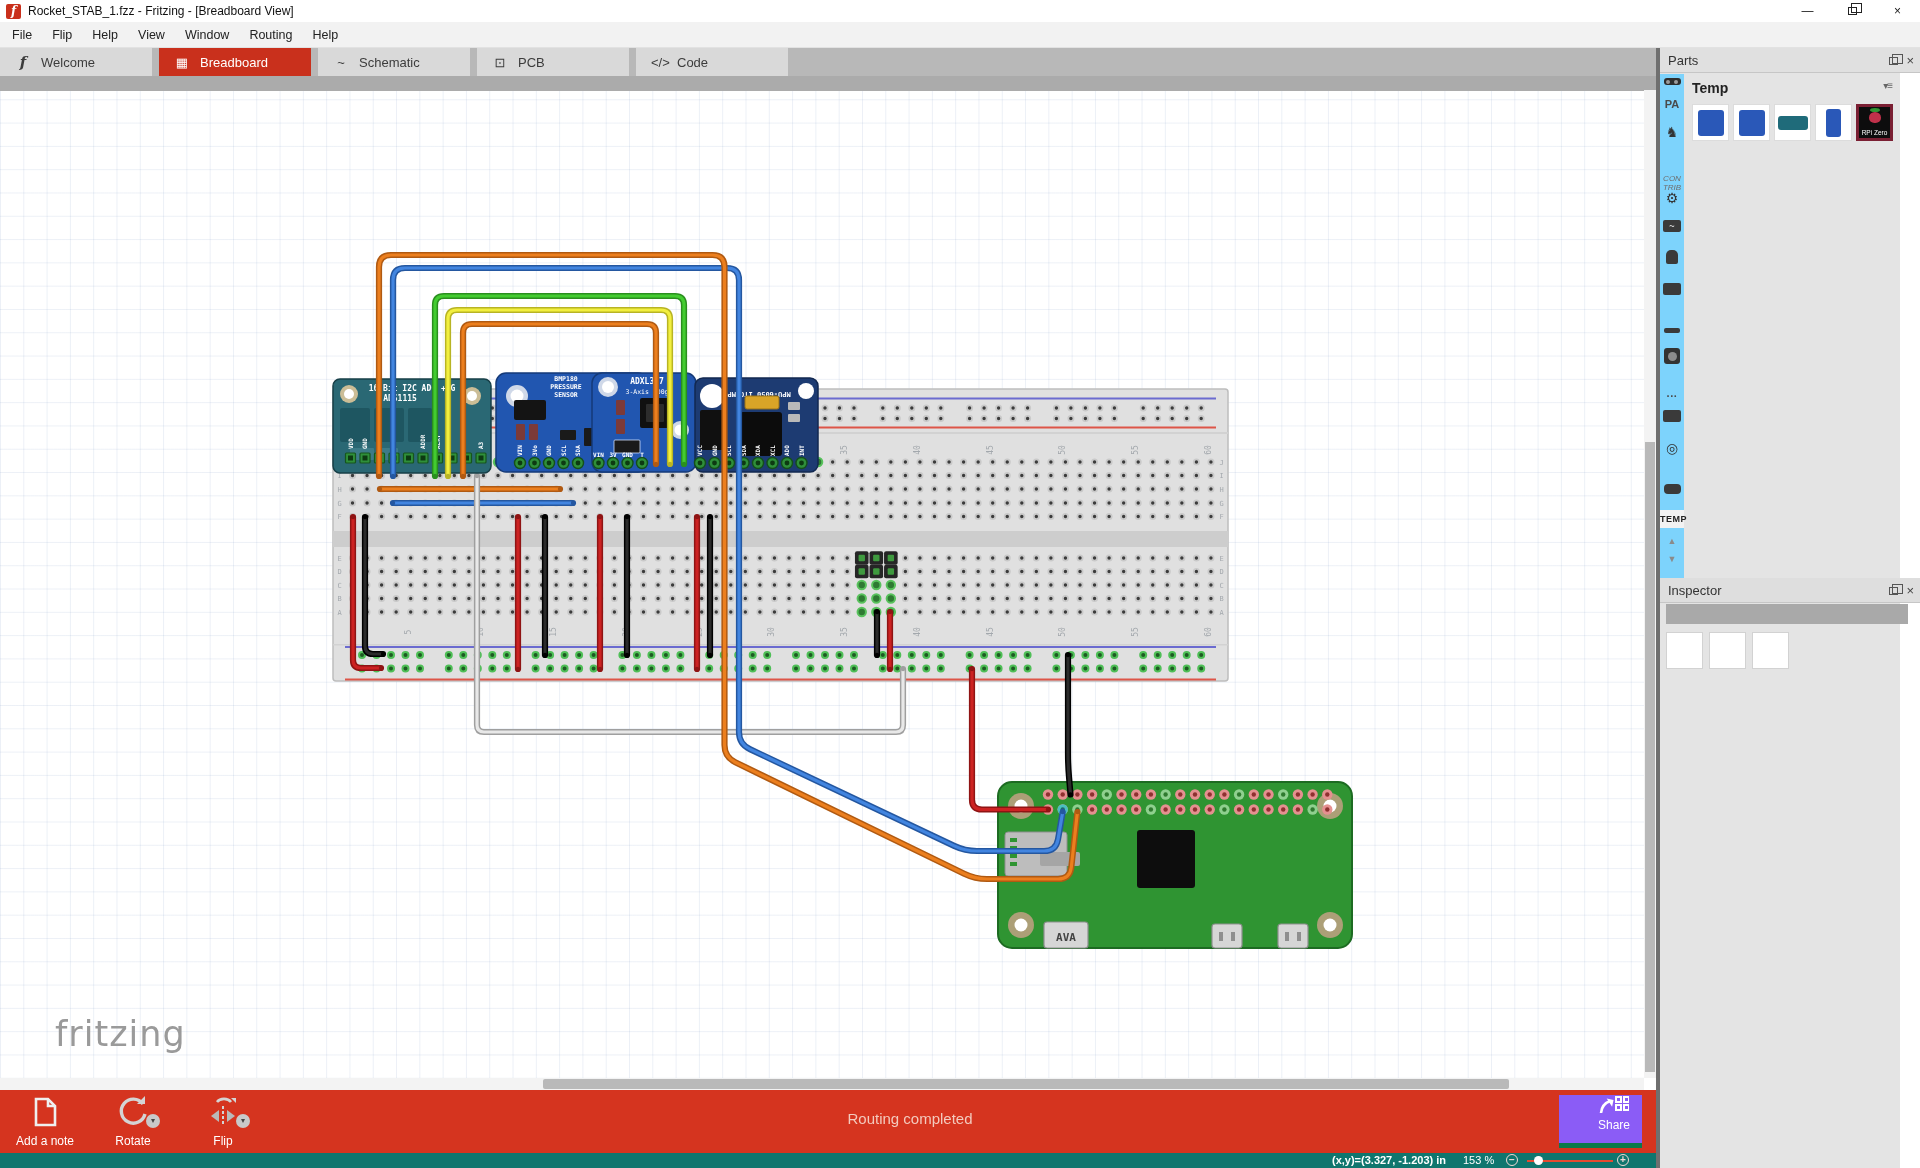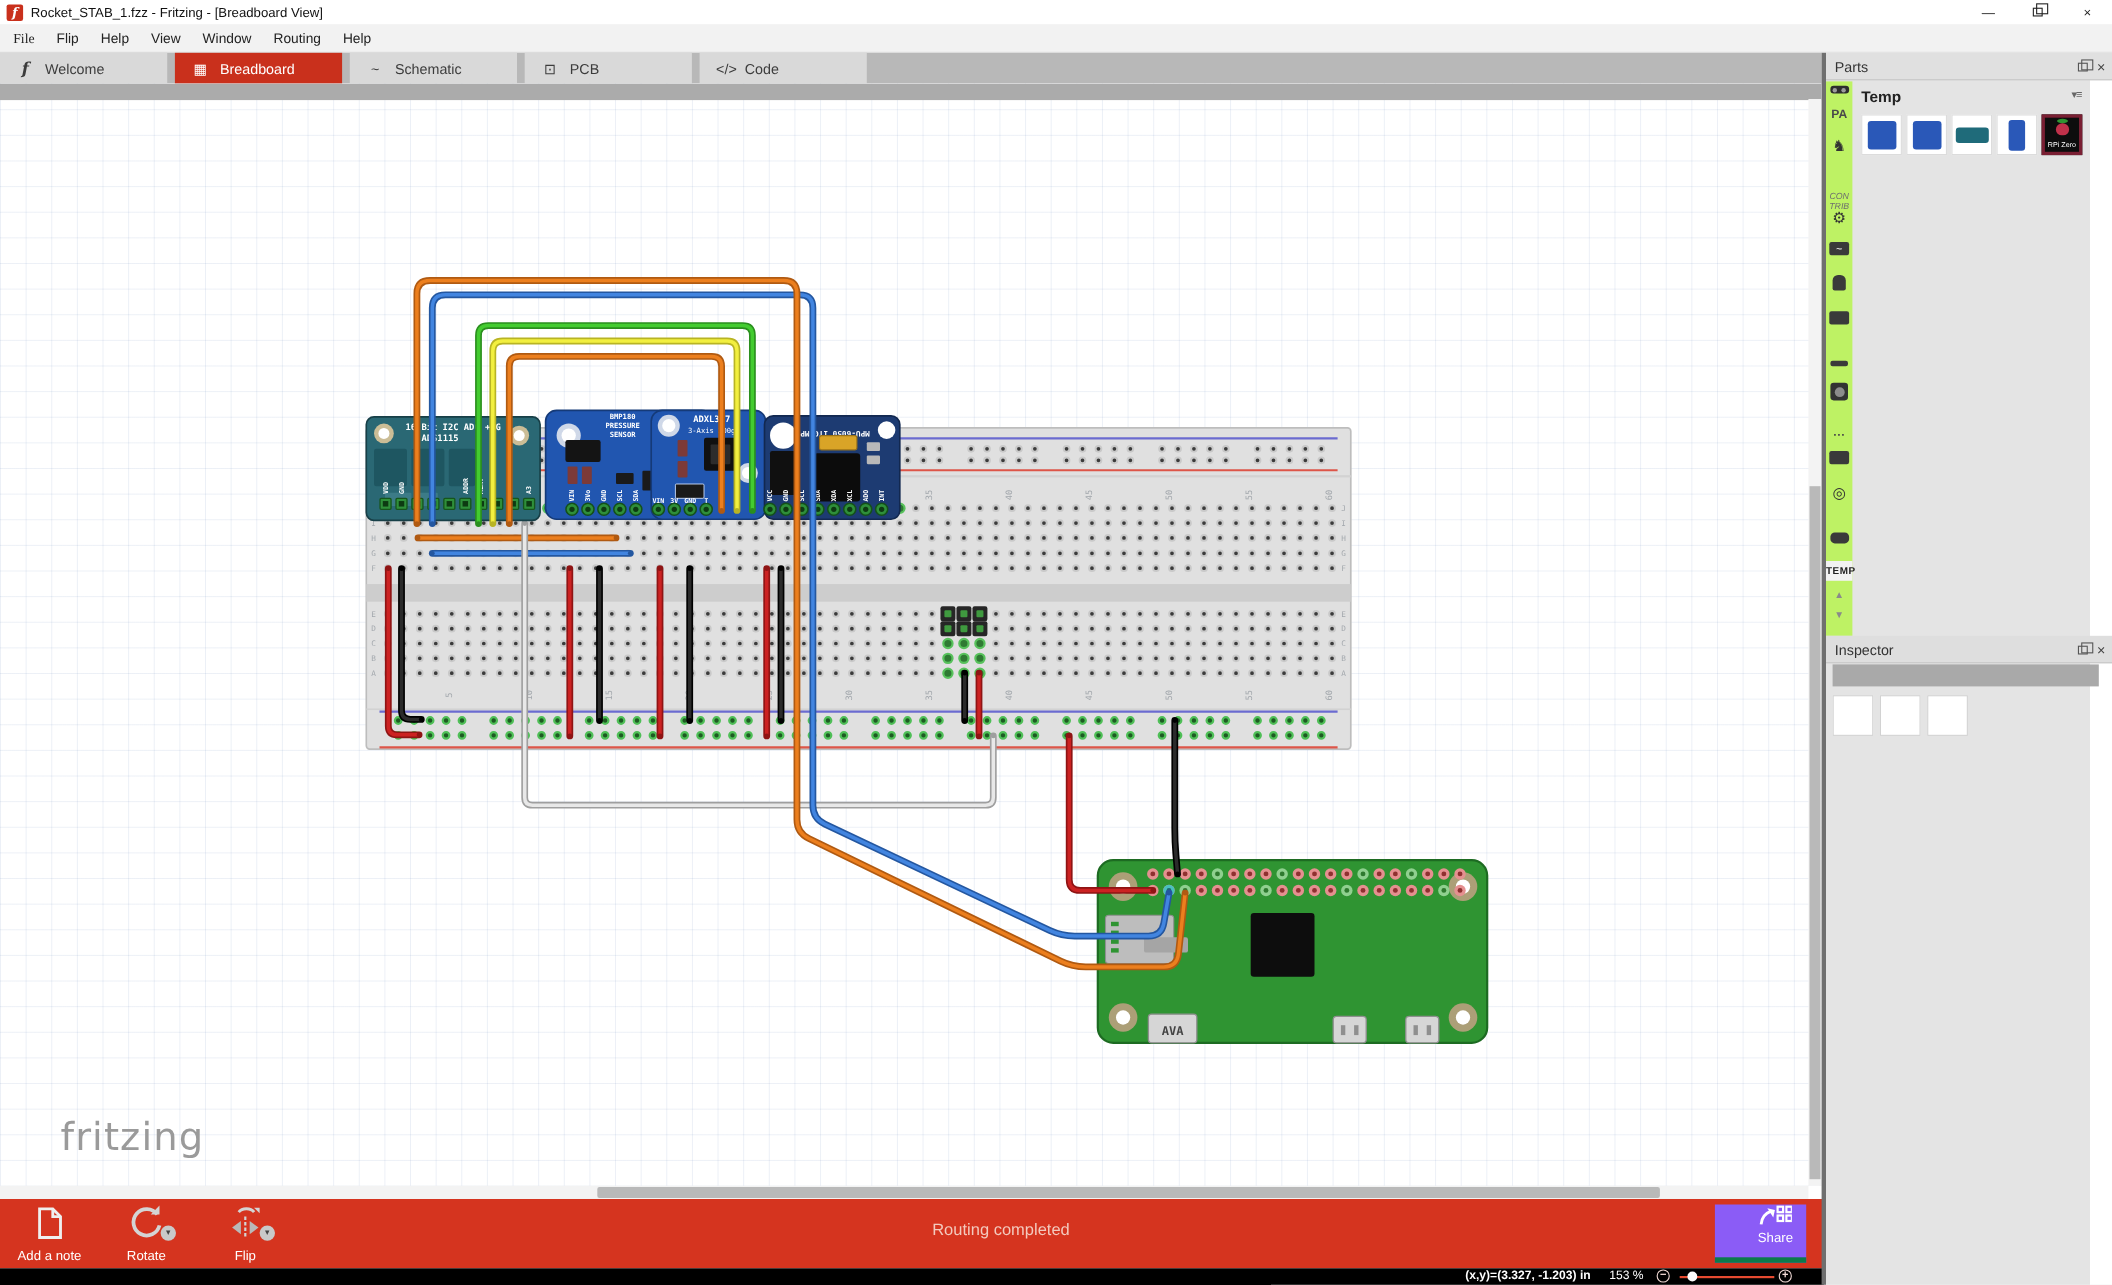--- a/index.html
+++ b/index.html
@@ -14,21 +14,21 @@
     font-size:12px; line-height:14px; text-align:center; }
   .wctrls { position:absolute; right:0; top:0; height:22px; display:flex; }
   .wbtn { width:45px; height:22px; display:flex; align-items:center; justify-content:center; color:#222; font-size:12px; }
   .restore-ic { position:relative; width:9px; height:8px; border:1px solid #222; background:#fff; }
   .restore-ic::before { content:""; position:absolute; left:2px; top:-5px; width:9px; height:8px; border:1px solid #222; }
 
   
   .menubar { position:absolute; left:0; top:22px; width:1920px; height:26px; background:#f2f2f2;
     display:flex; align-items:center; font-size:12.5px; color:#222; border-bottom:1px solid #e2e2e2; }
   .menuitem { padding:0 10px; height:26px; line-height:26px; }
-  .menuitem:first-child { margin-left:2px;font-family:Liberation Serif, serif; }
+  .menuitem:first-child { margin-left:2px; }
 
   
   .tabbar { position:absolute; left:0; top:48px; width:1656px; height:28px; background:#b8b8b8;
     display:flex; gap:7px; }
   .tab { width:152px; height:28px; background:#d9d9d9; display:flex; align-items:center;
     padding-left:15px; gap:10px; font-size:13px; color:#3c3c3c; }
   .tab.active { background:#c9301c; color:#fff; }
   .tabicon { font-size:13px; width:16px; text-align:center; }
   .tabicon.f { font-family:"DejaVu Serif", serif; font-style:italic; font-weight:bold; font-size:15px; }
 
@@ -56,41 +56,41 @@
   .toolbtn .lbl { margin-top:6px; }
   .ddchip { position:absolute; top:24px; width:14px; height:14px; border-radius:50%; background:#c9c9c9;
     color:#444; font-size:8px; line-height:14px; text-align:center; }
   .routing { position:absolute; left:910px; top:20px; transform:translateX(-50%);
     color:#f3cabe; font-size:15px; }
   .share { position:absolute; left:1559px; top:5px; width:83px; height:53px; background:#8b5cf6;
     border-bottom:5px solid #0b7a4b; display:flex; flex-direction:column; align-items:center;
     justify-content:flex-start; color:#fff; font-size:12px; gap:3px;padding-left:27px; }
 
   
-  .statusbar { position:absolute; left:0; top:1153px; width:1658px; height:15px; background:#000000;
+  .statusbar { position:absolute; left:0; top:1153px; width:1658px; height:15px; background:#0f766e;
     color:#fff; font-size:11px; }
   .coords { position:absolute; left:1332px; top:1px; font-weight:bold; }
   .zoompct { position:absolute; left:1463px; top:1px; }
   .zcirc { position:absolute; top:1px; width:12px; height:12px; border:1.4px solid #f0d9d4; border-radius:50%;
     color:#f0d9d4; font-size:10px; line-height:9px; text-align:center; font-weight:bold; }
   .ztrack { position:absolute; left:1527px; top:7px; width:86px; height:2px; background:#e64a30; }
   .zknob { position:absolute; left:1534px; top:3px; width:9px; height:9px; border-radius:50%; background:#fdfdfd; }
 
   
   .divider { position:absolute; left:1656px; top:48px; width:4px; height:1120px; background:#6f6f6f; }
   .sidebar { position:absolute; left:1660px; top:48px; width:240px; height:1120px; background:#e4e4e4; }
   .panelhead { position:absolute; left:0; width:260px; height:25px; background:#e0e0e0;
     border-bottom:1px solid #c6c6c6; font-size:13px; color:#333; line-height:25px; }
   .panelhead .t { margin-left:8px; }
   .phicons { position:absolute; right:6px; top:0; height:25px; display:flex; align-items:center; gap:8px; }
   .float-ic { position:relative; width:9px; height:8px; border:1px solid #555; background:#e0e0e0; }
   .float-ic::before { content:""; position:absolute; left:2px; top:-4px; width:9px; height:8px; border:1px solid #555; }
   .close-x { font-size:13px; color:#444; line-height:10px; }
 
-  .binstrip { position:absolute; left:0; top:26px; width:24px; height:504px; background:#bef264; }
+  .binstrip { position:absolute; left:0; top:26px; width:24px; height:504px; background:#7dd3fc; }
   .binitem { position:absolute; left:0; width:24px; text-align:center; color:#333; }
   .chip-ic { margin:0 auto; width:18px; height:12px; background:#3a3a3a; border-radius:2px;
     color:#ddd; font-size:9px; line-height:12px; font-weight:bold; }
   .bar-ic { margin:4px auto; width:16px; height:5px; background:#3a3a3a; border-radius:2px; }
   .btn-ic { margin:0 auto; width:16px; height:16px; background:#333; border-radius:3px;
     display:flex; align-items:center; justify-content:center; }
   .btn-ic > div { width:9px; height:9px; border-radius:50%; background:#8c8c8c; }
   .mic-ic { margin:0 auto; width:12px; height:14px; background:#3a3a3a; border-radius:5px 5px 2px 2px; }
   .motor-ic { margin:0 auto; width:17px; height:10px; background:#3a3a3a; border-radius:4px; }
   .goggles-ic { margin:0 auto; width:17px; height:7px; background:#2e2e2e; border-radius:3px;

